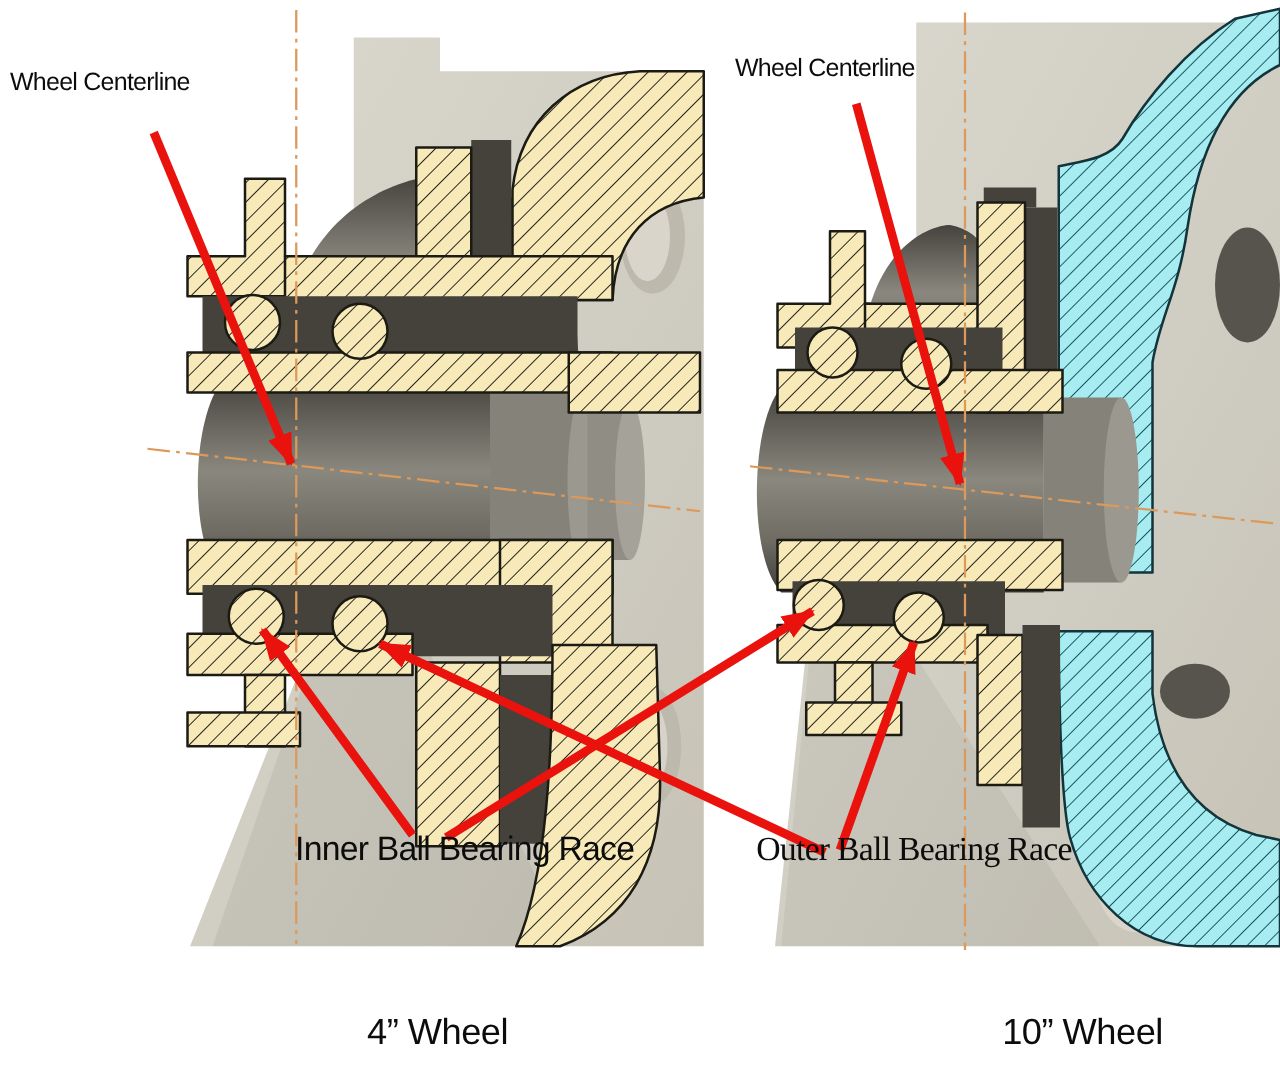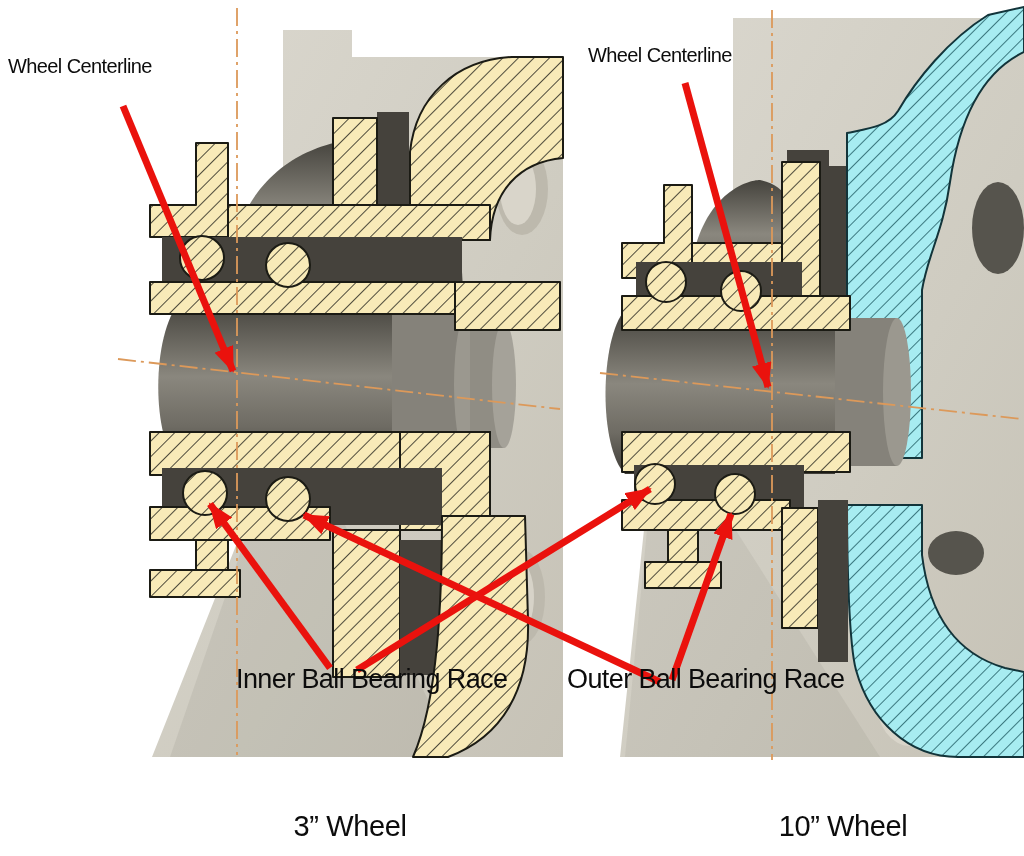--- a/index.html
+++ b/index.html
@@ -178,17 +178,17 @@
     <line class="arrow" x1="672" y1="680" x2="731" y2="514" marker-end="url(#ahead)"></line>
   </g>
 </svg>
 
 <div class="label" style="left:8px;top:55px;">Wheel Centerline</div>
 
 <div class="label" style="left:588px;top:44px;">Wheel Centerline</div>
 
 <div class="label small" style="left:236px;top:664px;">Inner Ball Bearing Race</div>
 
-<div class="label small" style="left:567px;top:664px;">Outer Ball Bearing Race</div>
+<div class="label small" style="left:605px;top:664px;font-family:Liberation Serif, serif;">Outer Ball Bearing Race</div>
 
-<div class="caption" style="left:240px;top:810px;">3” Wheel</div>
+<div class="caption" style="left:240px;top:810px;">4” Wheel</div>
 
-<div class="caption" style="left:733px;top:810px;">10” Wheel</div>
+<div class="caption" style="left:756px;top:810px;">10” Wheel</div>
 
 </body></html>

